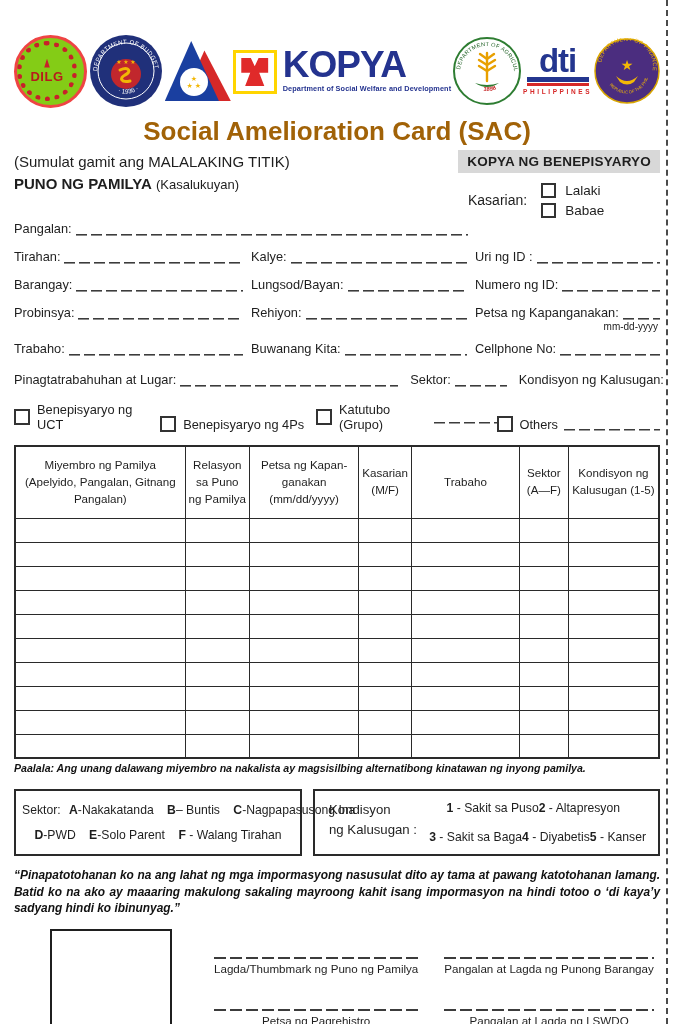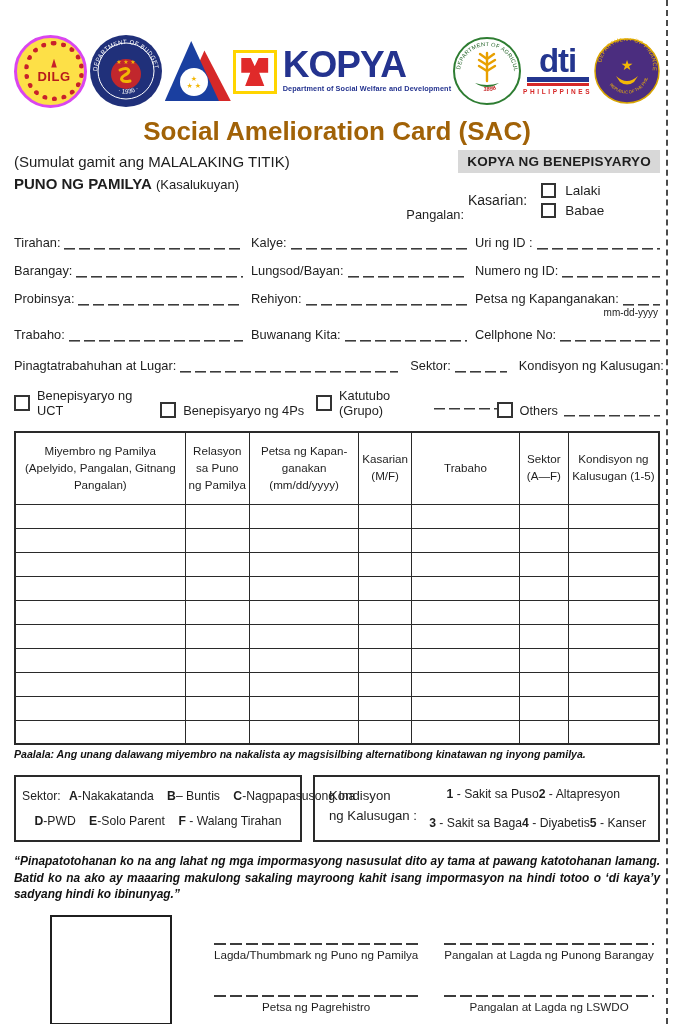--- a/index.html
+++ b/index.html
@@ -5,21 +5,21 @@
   * { margin:0; padding:0; box-sizing:border-box; }
   html,body { background:#ffffff; }
   body { width:689px; height:1024px; font-family:"Liberation Sans", sans-serif; color:#1e1e1e; position:relative; overflow:hidden; }
   .page { position:absolute; inset:0; background:#fff; }
   .cutline { position:absolute; top:0; bottom:0; left:666px; width:0; border-left:2.5px dashed #4a4a4a; }
   .content { position:absolute; left:14px; top:0; width:646px; }
 
   
   .logos { margin-top:33px; height:76px; display:flex; align-items:center; justify-content:space-between; }
   .seal { border-radius:50%; position:relative; flex:none; }
-  .dilg { width:73px; height:73px; border:3px solid #d946ef; background:#fde047; display:flex; align-items:center; justify-content:flex-end; }
+  .dilg { width:73px; height:73px; border:3px solid #ef4444; background:#84cc16; display:flex; align-items:center; justify-content:flex-start; }
   .dilg-inner { width:60px; height:60px; border:5px dotted #c8202a; border-radius:50%; display:flex; flex-direction:column; align-items:center; justify-content:center; gap:1px; }
   .dilg-txt { font-weight:bold; font-size:13px; color:#b71c1c; letter-spacing:.5px; }
   .dilg-flame { width:7px; height:9px; background:#c8202a; clip-path:polygon(50% 0,90% 100%,10% 100%); }
   .dole { width:66px; height:60px; position:relative; flex:none; }
   .dole-red { position:absolute; inset:0; background:#d62828; clip-path:polygon(60% 16%,100% 100%,26% 100%); }
   .dole-blue { position:absolute; inset:0; background:#1a3fa0; clip-path:polygon(40% 0,0 100%,82% 100%); }
   .dole-circ { position:absolute; left:15px; top:27px; width:28px; height:28px; background:#fff; border-radius:50%; display:flex; align-items:center; justify-content:center; }
   .dole-stars { color:#f2b705; font-size:7px; letter-spacing:0; line-height:1; text-align:center; }
   .dswd { display:flex; align-items:flex-start; gap:6px; flex:none; }
   .dswd-mark { width:44px; height:44px; border:3px solid #ffd500; background:#fff; position:relative; margin-top:2px; }
@@ -43,21 +43,21 @@
   .hf-left { flex:1; }
   .hf-right { width:192px; flex:none; padding-top:8px; }
   .puno-row { font-size:15px; }
   .puno { font-weight:bold; }
   .puno-suffix { font-size:13px; font-weight:normal; }
   .field { display:flex; align-items:flex-end; }
   .label { font-size:12.8px; white-space:nowrap; padding-right:4px; }
   .uline { flex:1; height:15px;
     background-image:repeating-linear-gradient(90deg,#3c3c3c 0 11px,transparent 11px 15px);
     background-size:100% 1.6px; background-position:0 100%; background-repeat:no-repeat; }
-  .pangalan-row { margin-top:15px; padding-right:0;flex-direction:column; }
+  .pangalan-row { margin-top:29px; padding-right:0; }
   .kasarian { display:flex; gap:14px; }
   .kasarian-label { font-size:14px; padding-top:9px; }
   .kasarian-opts { display:flex; flex-direction:column; gap:5px; }
   .cb-opt { display:flex; align-items:flex-start; gap:9px; }
   .cb { width:15px; height:15px; border:2px solid #333; background:#fff; flex:none; }
   .cb-label { font-size:13.5px; }
 
   .grid3 { display:grid; grid-template-columns:229px 216px 1fr; column-gap:8px; row-gap:13px; margin-top:13px; }
   .cell { display:flex; align-items:flex-end; position:relative; }
   .hint { position:absolute; right:2px; top:16px; font-size:10px; color:#222; }

